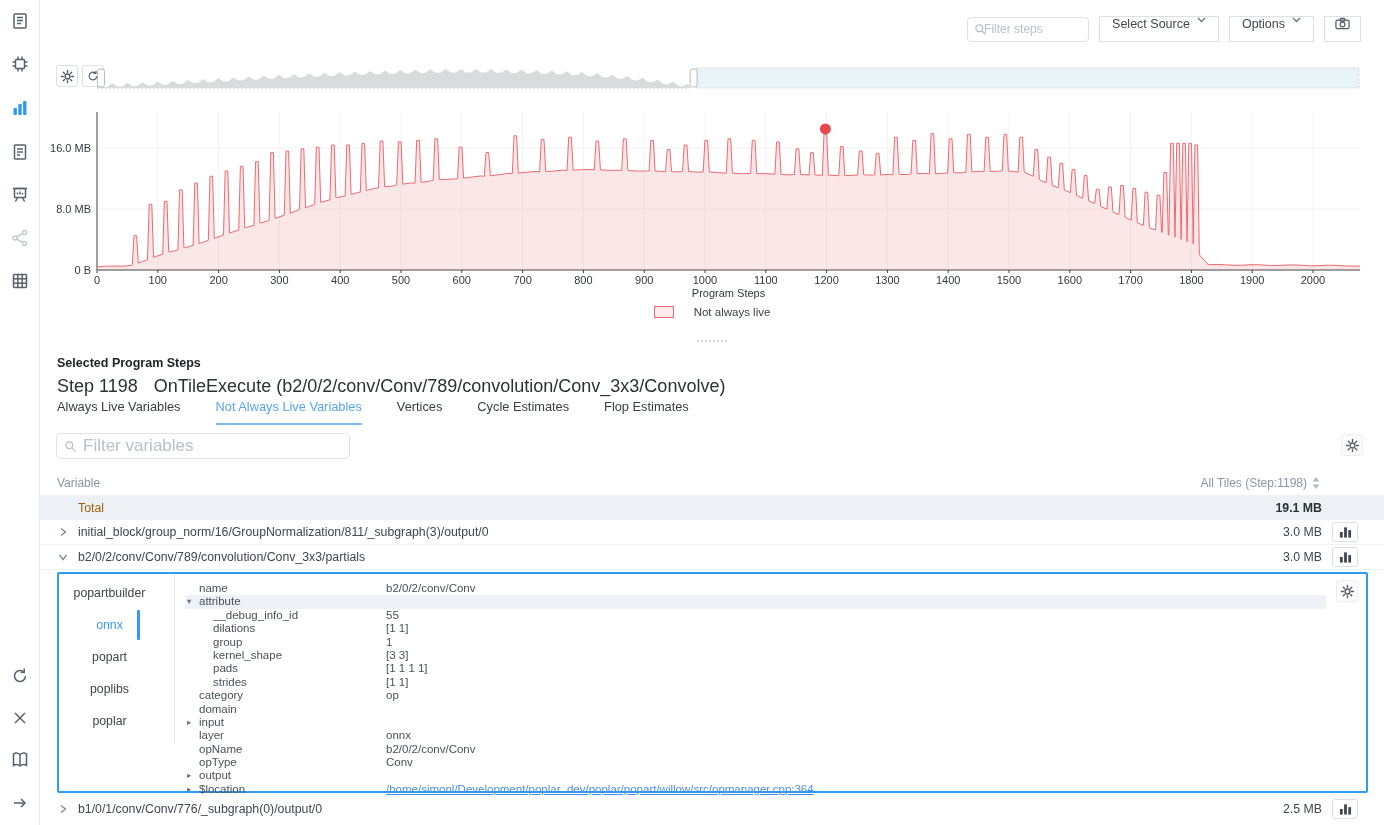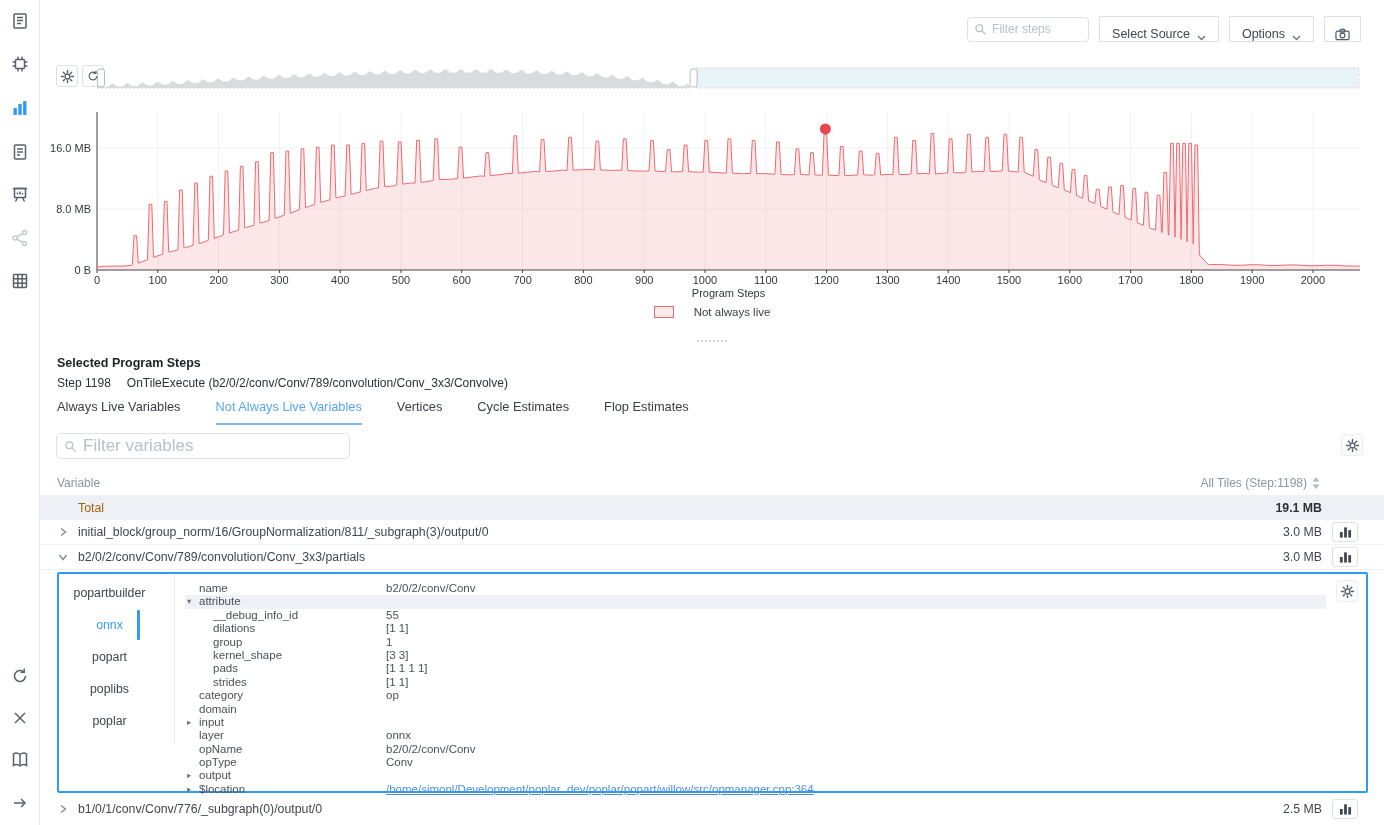--- a/index.html
+++ b/index.html
@@ -13,48 +13,48 @@
   #sidebar { position:absolute; left:0; top:0; width:40px; height:825px; border-right:1px solid #e6e8ea; background:#fff; }
   .side-icon { position:absolute; left:10px; width:20px; height:20px; cursor:pointer; }
   .side-icon svg { width:20px; height:20px; stroke:#57616b; fill:none; stroke-width:1.5; }
   .side-icon.active svg { stroke:#2e9bf2; }
   .side-icon.disabled svg { stroke:#c6cbd0; }
   
   #topbar { position:absolute; top:16px; right:23px; display:flex; align-items:center; gap:10px; }
   .tb-input { position:relative; }
   .tb-input input {
     width:122px; height:25px; border:1px solid #dde1e6; border-radius:4px;
-    padding:0 8px 0 24px; font-size:12px; color:#3f4650; outline:none;
+    padding:0 8px 0 16px; font-size:12px; color:#3f4650; outline:none;
     font-family:"Liberation Sans", sans-serif;
   }
   .tb-input input::placeholder { color:#b9c0c9; }
   .tb-input .mag { position:absolute; left:7px; top:6px; }
   .btn {
     background:#fff; border:1px solid #dde1e6; border-radius:0; height:26px;
-    display:flex; align-items:flex-end; gap:7px; padding:0 12px; font-size:12.5px;
+    display:flex; align-items:flex-start; gap:7px; padding:0 12px; font-size:12.5px;
     color:#40474e; cursor:pointer; white-space:nowrap;
   }
   .btn.icon-only { padding:0 10px; }
   
   #chart-tools { position:absolute; left:56px; top:65px; display:flex; gap:4px; }
   .mini-btn {
     width:22px; height:22px; border:1px solid #dde1e6; border-radius:3px; background:#fff;
     display:flex; align-items:center; justify-content:center; cursor:pointer;
   }
   #minimap { position:absolute; left:97px; top:66px; }
   #main-chart { position:absolute; left:40px; top:98px; }
   #legend { position:absolute; left:40px; top:306px; width:1344px; display:flex; justify-content:center; align-items:center; gap:20px; }
   #legend .swatch { width:20px; height:12px; background:#fdeaea; border:1.3px solid #ee6a70; }
   #legend .lbl { font-size:11.5px; color:#3a4046; }
   #drag-dots { position:absolute; left:40px; top:340px; width:1344px; display:flex; justify-content:center; }
   #drag-dots .dots { width:30px; border-top:2px dotted #cfd3d7; }
   
   #selected-steps { position:absolute; left:57px; top:356px; }
   #selected-steps .title { font-weight:bold; font-size:12.5px; color:#1d2125; }
-  #selected-steps .sub { margin-top:6px; font-size:12px; color:#2c3136; display:flex; gap:16px; }
+  #selected-steps .sub { margin-top:6px; font-size:18px; color:#2c3136; display:flex; gap:16px; }
   
   #tabs { position:absolute; left:57px; top:399px; display:flex; gap:35px; }
   .tab { font-size:12.8px; color:#3a4046; padding-bottom:9px; cursor:pointer; border-bottom:2.5px solid transparent; }
   .tab.active { color:#58a6f1; border-bottom-color:#79b8f3; }
   
   #filter-vars { position:absolute; left:56px; top:433px; }
   #filter-vars input {
     width:294px; height:26px; border:1px solid #dfe3e8; border-radius:5px;
     padding:0 8px 0 26px; font-size:17px; color:#3f4650; outline:none;
     font-family:"Liberation Sans", sans-serif;

